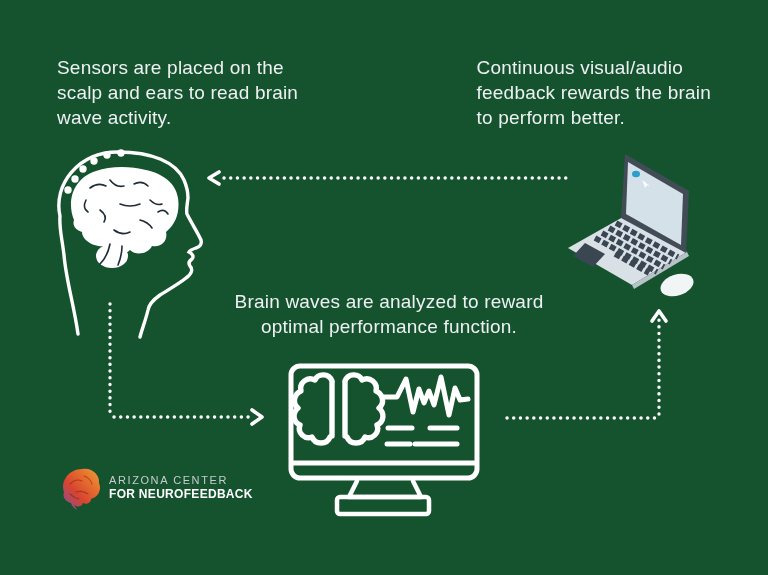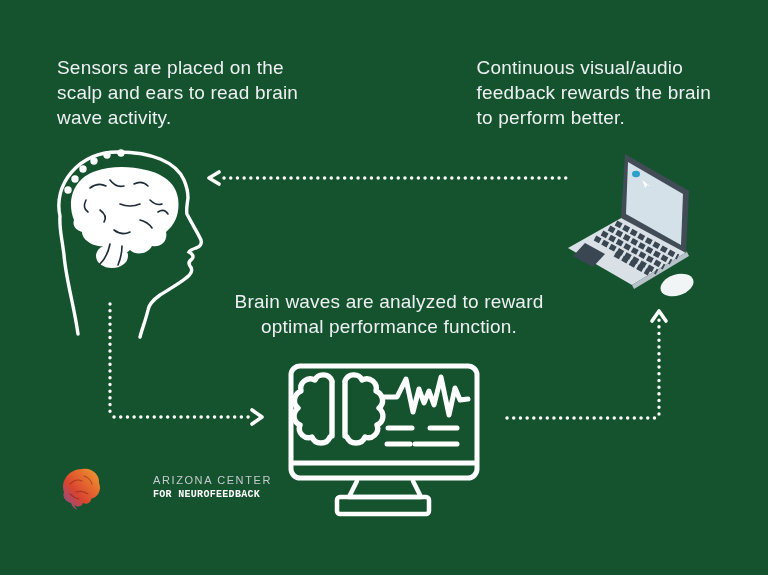--- a/index.html
+++ b/index.html
@@ -19,28 +19,28 @@
     letter-spacing:.2px;
   }
   .caption-left{left:57px;top:55px;text-align:left;}
   .caption-right{right:57px;top:55px;text-align:left;}
   .caption-center{left:194px;top:289px;width:390px;text-align:center;}
   .illus{position:absolute;}
   .logo{
     position:absolute;left:58px;top:464px;
     display:flex;align-items:center;gap:7px;
   }
-  .logo-text{display:flex;flex-direction:column;justify-content:center;margin-left:44px;}
+  .logo-text{display:flex;flex-direction:column;justify-content:center;}
   .logo-line1{
     color:#c7ccd1;font-size:11px;letter-spacing:1.6px;
     font-weight:400;line-height:13px;
   }
   .logo-line2{
-    color:#ffffff;font-size:10px;font-weight:700;
-    letter-spacing:.3px;line-height:13px;margin-top:1px;font-family:Liberation Mono, monospace;
+    color:#ffffff;font-size:12px;font-weight:700;
+    letter-spacing:.3px;line-height:13px;margin-top:1px;
   }
   svg{display:block;}
 </style>
 </head>
 <body>
 
 <div class="stage">
 
   <div class="caption caption-left">Sensors are placed on the
 scalp and ears to read brain

